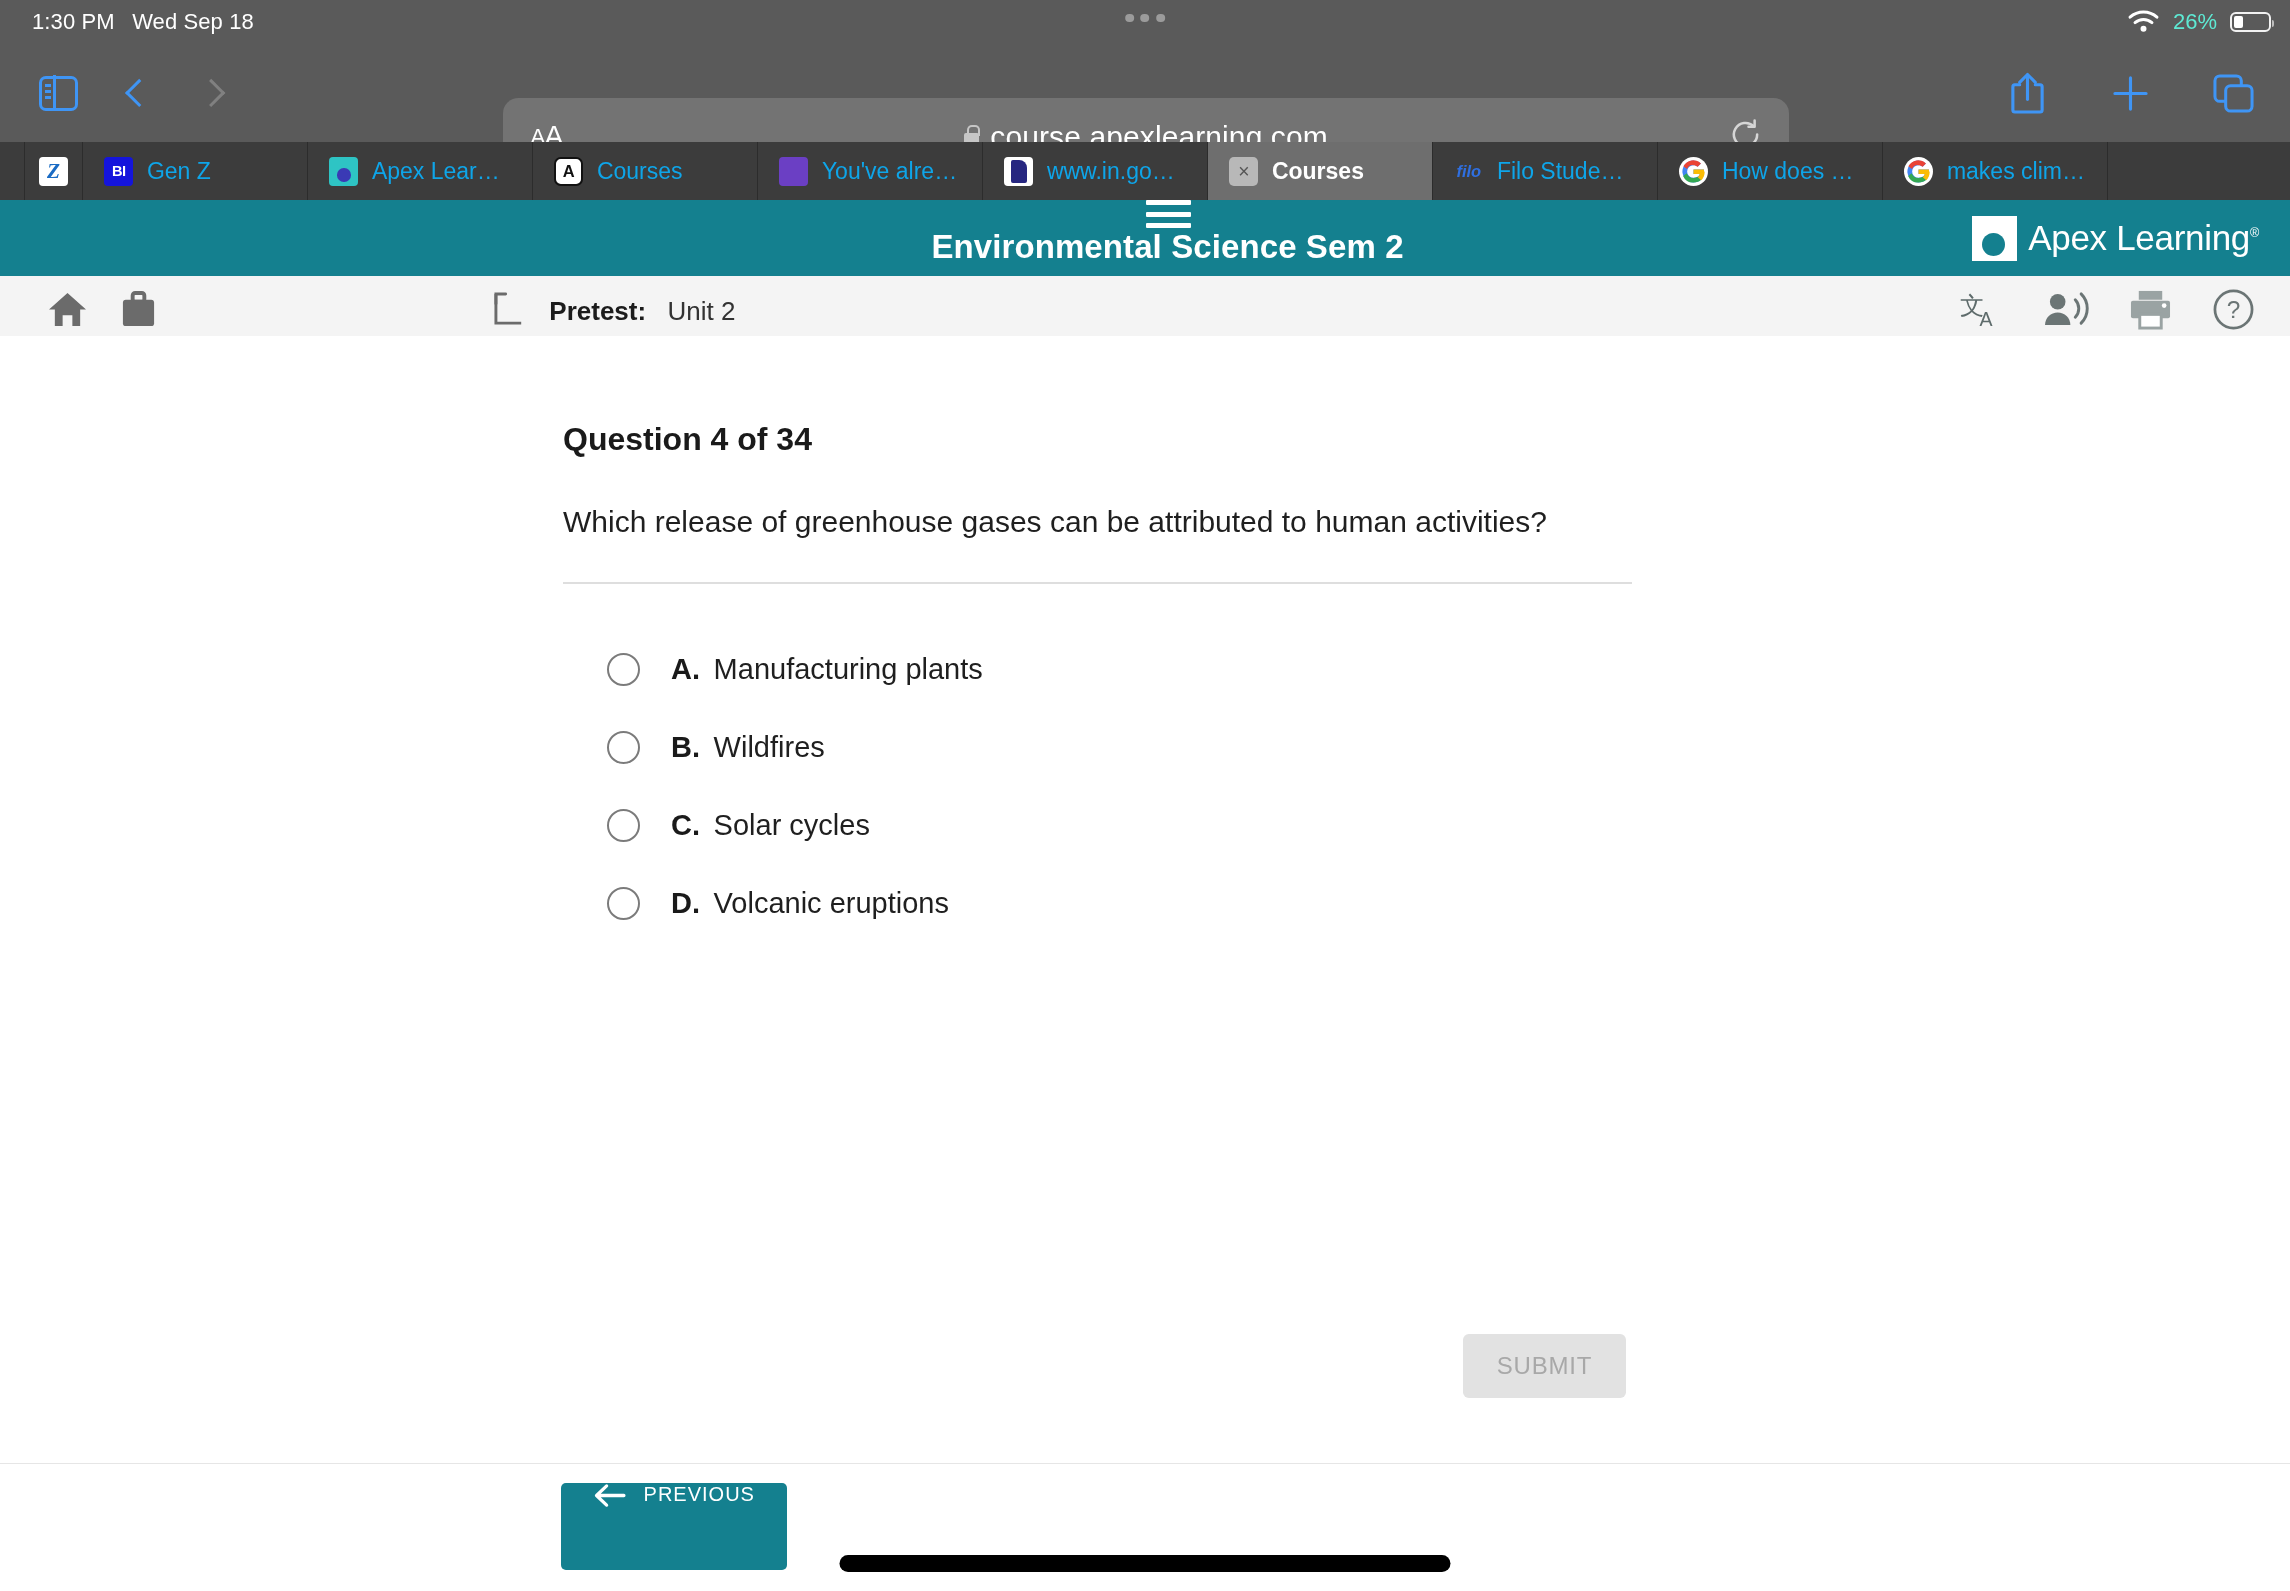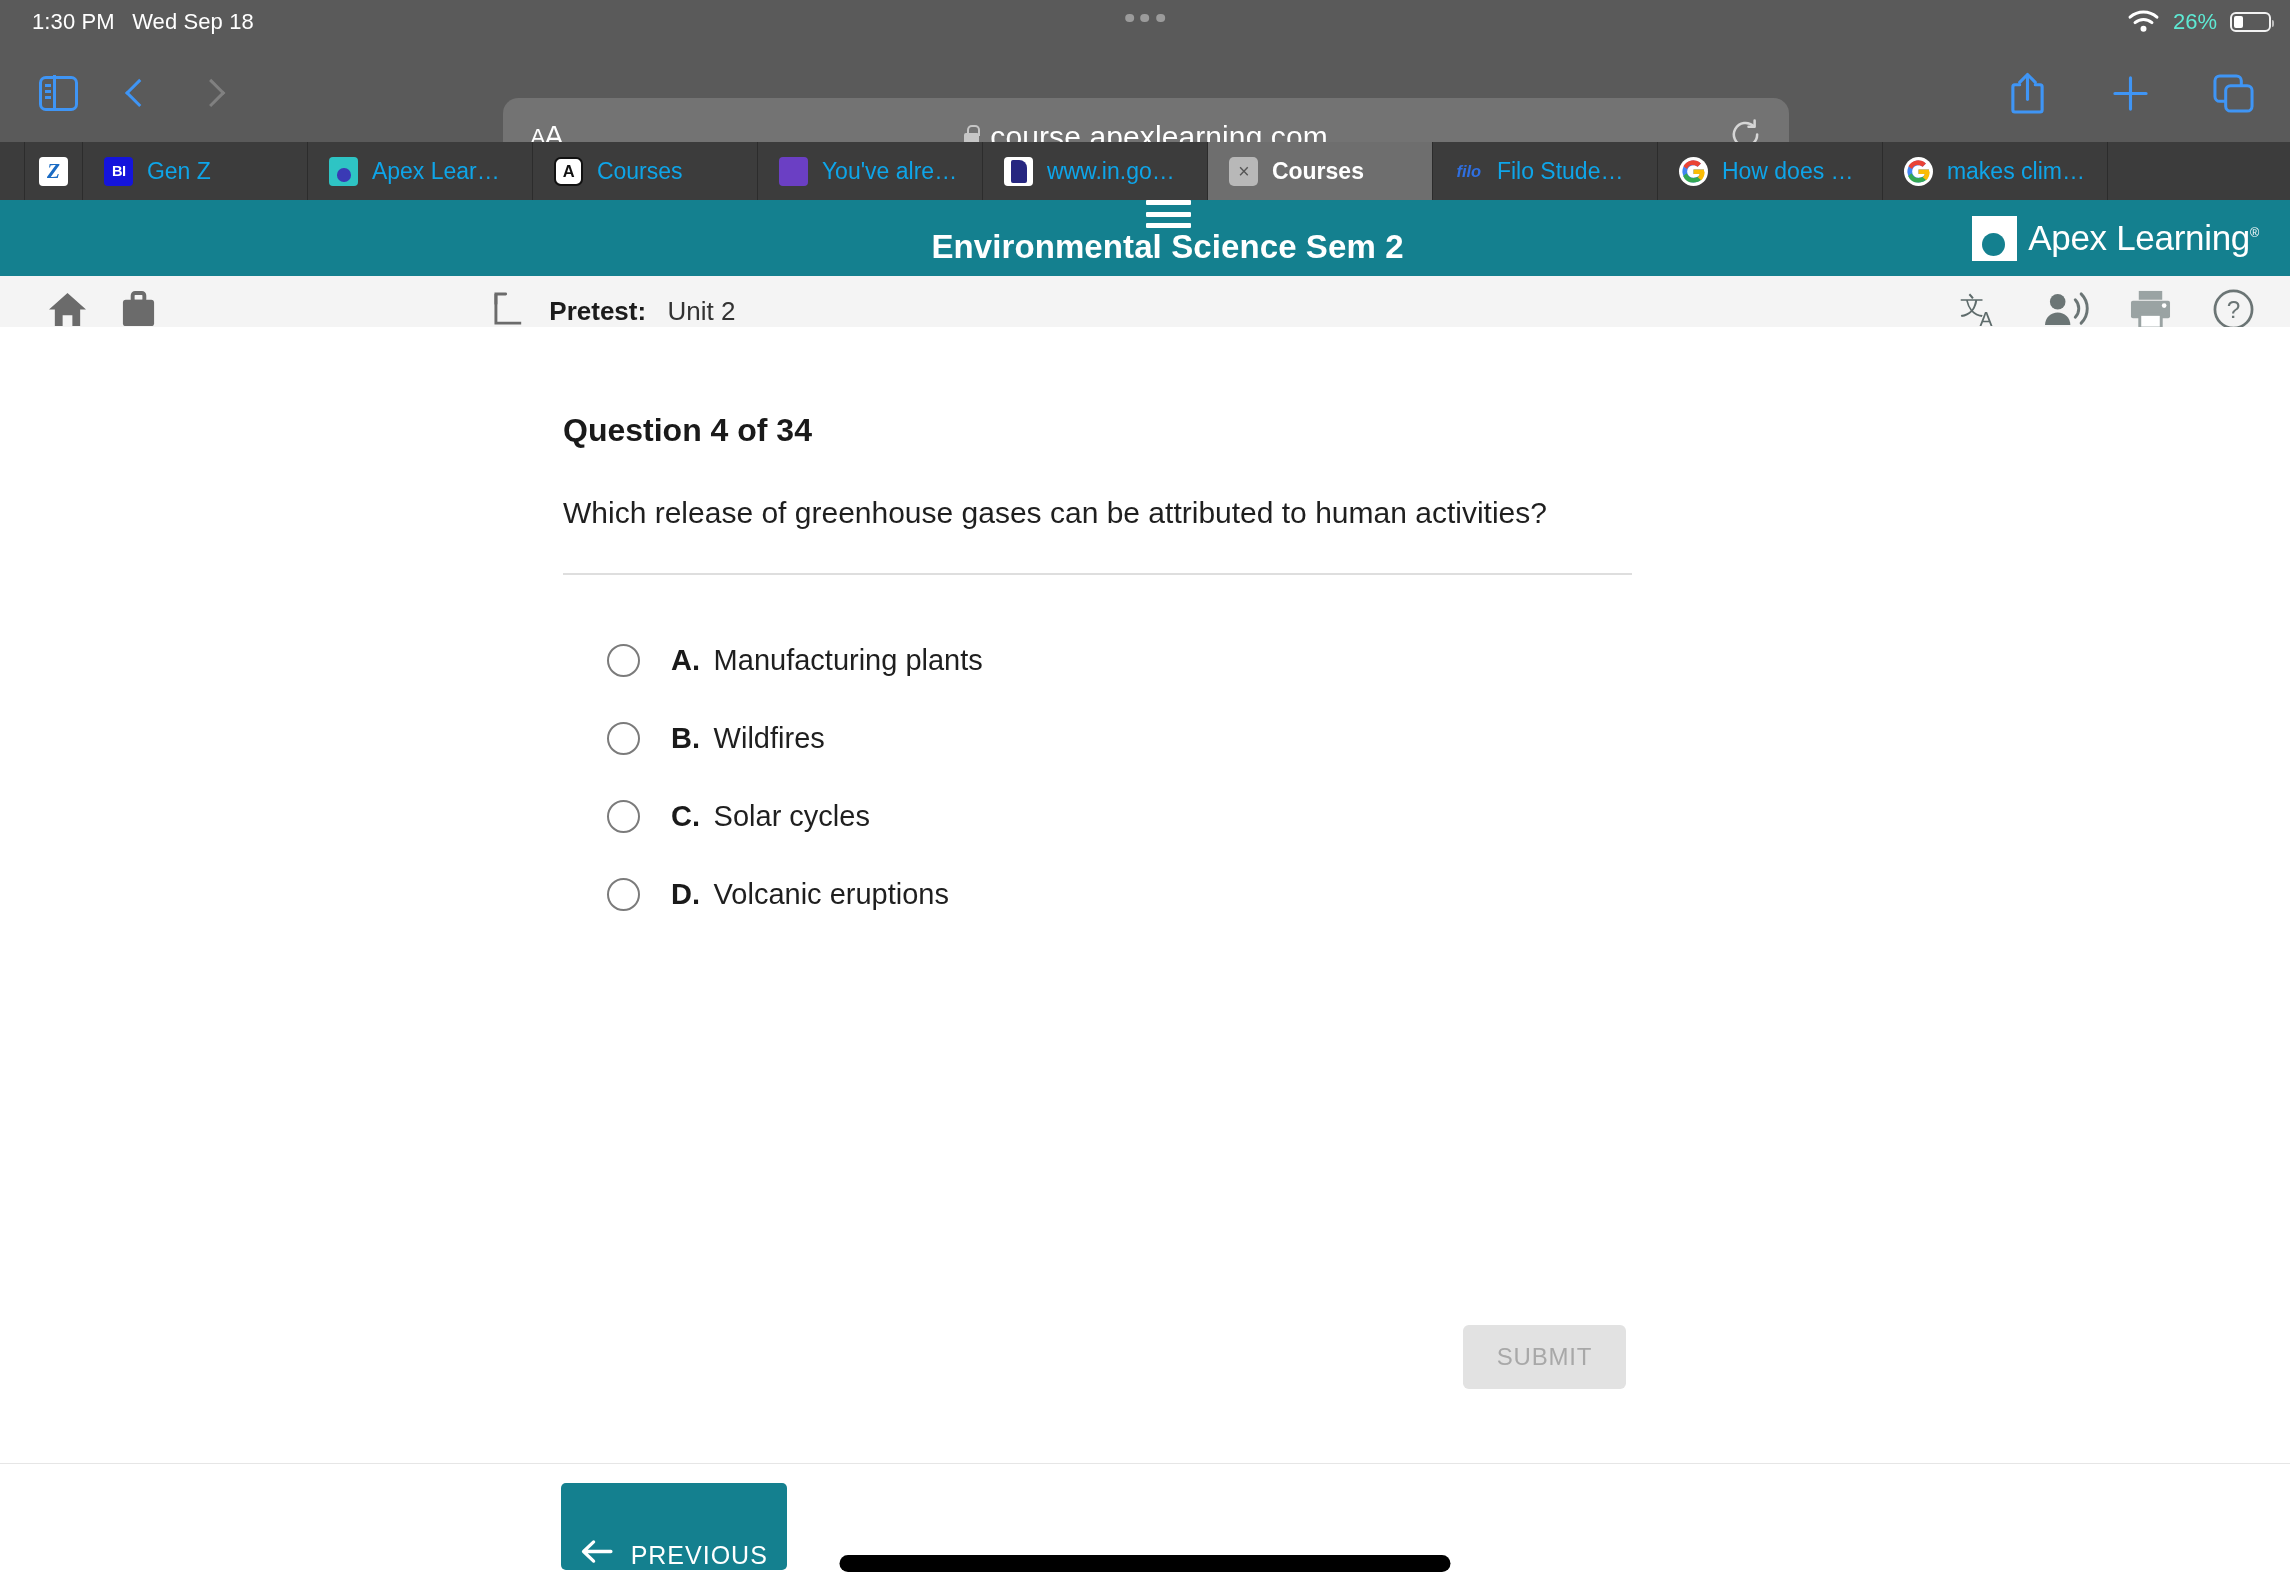--- a/index.html
+++ b/index.html
@@ -209,21 +209,21 @@
     position: absolute; left: 493px; display:flex; align-items:center; gap: 21.3px;
   }
   .crumb-label { font-size: 26px; font-weight: 700; color: #1c1c1c; }
   .crumb-value { font-size: 26px; font-weight: 400; color: #333; }
   .sub-right {
     position: absolute; right: 35px; display:flex; align-items:center; gap: 39px;
   }
 
   
   .content {
-    position: absolute; top: 327px; left: 0;
+    position: absolute; top: 336px; left: 0;
     width: 2290px; height: 1116px; background: #fff;
   }
   .q-wrap { position: absolute; left: 563px; top: 85px; width: 1077px; }
   .q-head { font-size: 32px; font-weight: 700; color: #1a1a1a; }
   .q-text { font-size: 30px; color: #1f1f1f; margin-top: 47px; }
   .q-rule { height: 1.9px; background: #dedede; margin-top: 43px; width: 1069px; }
 
   .options { margin-top: 47px; margin-left: 44px; }
   .option { display:flex; align-items:center; gap: 0; height: 78px; }
   .radio {
@@ -245,22 +245,22 @@
   
   .footer {
     position: absolute; bottom: 0; left: 0;
     width: 2290px; height: 128px; background: #fff;
     border-top: 1.9px solid #e6e6e6;
   }
   .prev-btn {
     position: absolute; left: 561px; top: 19.4px;
     width: 226px; height: 87px; background: #14808f;
     border: none; border-radius: 4.9px; color: #fff;
-    font-size: 25px; letter-spacing: 1px;
-    display:flex; align-items:flex-end; justify-content:center; gap: 17.5px;
+    font-size: 20px; letter-spacing: 1px;
+    display:flex; align-items:flex-start; justify-content:center; gap: 17.5px;
     font-family: "Liberation Sans", sans-serif;
   }
   .home-indicator {
     position: absolute; left: 50%; transform: translateX(-50%);
     bottom: 19.4px; width: 611px; height: 16.5px;
     background: #000; border-radius: 8.7px;
   }
 </style>
 </head>
 <body>

